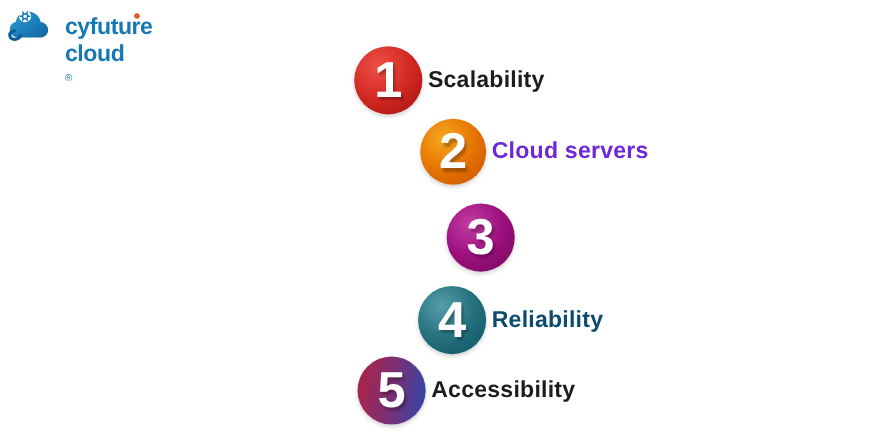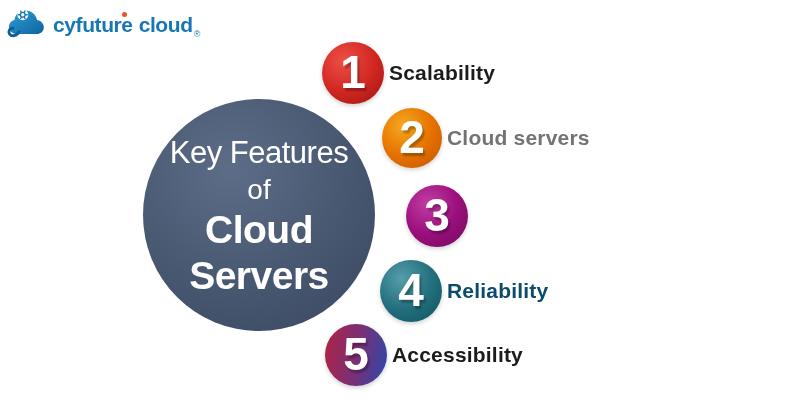--- a/index.html
+++ b/index.html
@@ -74,47 +74,41 @@
       <g stroke="#1576b0" stroke-width="1.6" stroke-linecap="round" fill="none">
         <circle cx="20" cy="10" r="2.8"></circle>
         <line x1="23.6" y1="10" x2="25.2" y2="10"></line>
         <line x1="21.8" y1="13.12" x2="22.6" y2="14.5"></line>
         <line x1="18.2" y1="13.12" x2="17.4" y2="14.5"></line>
         <line x1="16.4" y1="10" x2="14.8" y2="10"></line>
         <line x1="18.2" y1="6.88" x2="17.4" y2="5.5"></line>
         <line x1="21.8" y1="6.88" x2="22.6" y2="5.5"></line>
       </g>
     </svg>
-    <div class="logo-text" style="color: rgb(21, 119, 180);">
+    <div class="logo-text" style="color: rgb(21, 119, 180); flex-direction: column;">
       <span>cyfuture</span>
       <span class="logo-dot" style="background: rgb(228, 85, 44);"></span>
       <span class="word2">cloud</span>
       <span class="reg-mark">®</span>
     </div>
   </div>
 
-  <div class="main-circle" style="background: radial-gradient(circle at 38% 30%, rgb(94, 109, 135), rgb(74, 89, 114), rgb(56, 70, 95)); color: rgb(255, 255, 255);">
-    <div class="mc-l1">Key Features</div>
-    <div class="mc-l2">of</div>
-    <div class="mc-l3">Cloud</div>
-    <div class="mc-l4">Servers</div>
-  </div>
 
   <div class="feature-item item-1">
     <div class="badge" style="background: radial-gradient(circle at 35% 30%, rgb(236, 80, 71), rgb(211, 40, 35), rgb(159, 17, 17));">
       <span class="badge-number">1</span>
     </div>
     <span class="item-label" style="color: rgb(28, 28, 28);">Scalability</span>
   </div>
 
   <div class="feature-item item-2">
     <div class="badge" style="background: radial-gradient(circle at 35% 30%, rgb(246, 168, 32), rgb(230, 115, 0), rgb(196, 82, 0));">
       <span class="badge-number">2</span>
     </div>
-    <span class="item-label" style="color: #737373;">Cloud servers</span>
+    <span class="item-label" style="color: #6d28d9;">Cloud servers</span>
   </div>
 
   <div class="feature-item item-3">
     <div class="badge" style="background: radial-gradient(circle at 35% 30%, rgb(193, 61, 163), rgb(156, 15, 125), rgb(111, 10, 92));">
       <span class="badge-number">3</span>
     </div>
   </div>
 
   <div class="feature-item item-4">
     <div class="badge" style="background: radial-gradient(circle at 35% 30%, rgb(86, 157, 170), rgb(37, 112, 126), rgb(11, 81, 94));">

